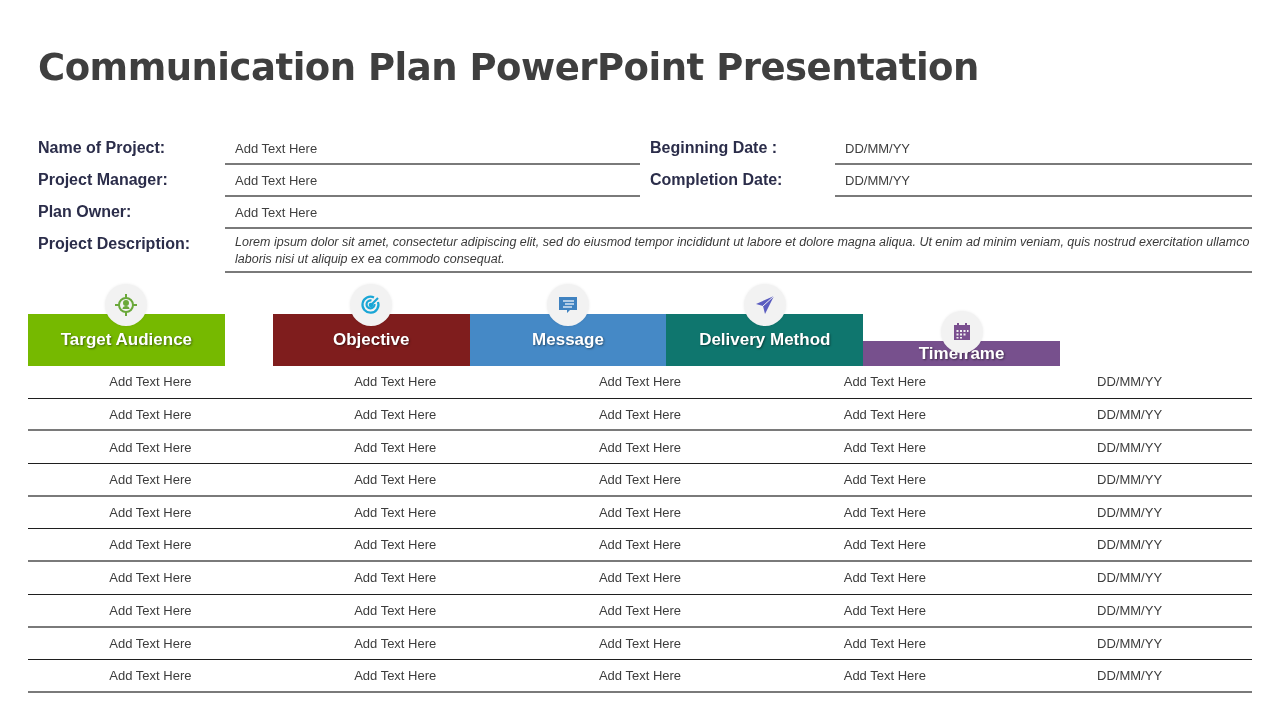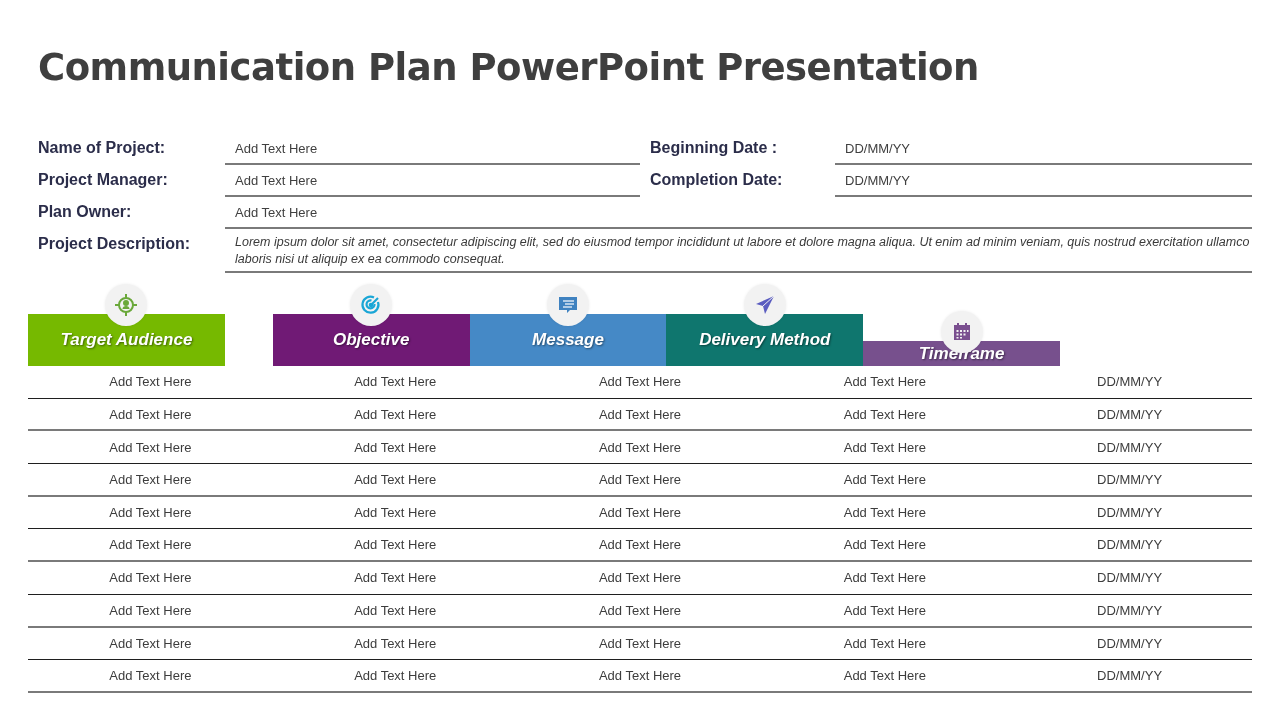--- a/index.html
+++ b/index.html
@@ -26,21 +26,20 @@
     }
     .info-line { position: absolute; height: 2px; background: #7a7a7a; }
     .desc-text {
       position: absolute; left: 235px; top: 234px; width: 1020px;
       font-size: 12.5px; line-height: 17px; font-style: italic; color: #3a3a3a;
     }
 
     .header-row {
       position: absolute; left: 28px; top: 314px; width: 1032px; height: 52px;
       display: flex;
-      font-style: italic;
     }
     .header-cell {
       flex: 1; position: relative; display: flex; align-items: center; justify-content: center;
       color: #ffffff; font-weight: bold; font-size: 17px;
       text-shadow: 1px 1px 2px rgba(0,0,0,0.45);
     }
     .icon-badge {
       position: absolute; left: 50%; top: -30px; transform: translateX(-50%);
       width: 42px; height: 42px; border-radius: 50%; background: #f2f2f2;
       display: flex; align-items: center; justify-content: center;
@@ -102,21 +101,21 @@
           <line x1="12" y1="1" x2="12" y2="5"></line>
             <line x1="12" y1="19" x2="12" y2="23"></line>
           <line x1="1" y1="12" x2="5" y2="12"></line>
             <line x1="19" y1="12" x2="23" y2="12"></line>
           <circle cx="12" cy="10" r="2" fill="#6aa83a"></circle>
           <path d="M8.5 16c0-2 1.5-3 3.5-3s3.5 1 3.5 3" fill="#6aa83a" stroke="none"></path>
         </svg>
       </div>
       <span>Target Audience</span>
     </div>
-    <div class="header-cell" style="background:#701a75;margin-left:48px;">
+    <div class="header-cell" style="background:#7f1d1d;margin-left:48px;">
       <div class="icon-badge">
         <svg viewBox="0 0 24 24" fill="none" stroke="#1aa6d6" stroke-width="2.2">
           <path d="M19 9a8 8 0 1 1-4-4.5"></path>
           <path d="M15.5 11a4 4 0 1 1-3-3.5"></path>
           <circle cx="12" cy="12" r="1.2" fill="#1aa6d6"></circle>
           <line x1="12" y1="12" x2="19" y2="5"></line>
         </svg>
       </div>
       <span>Objective</span>
     </div>

